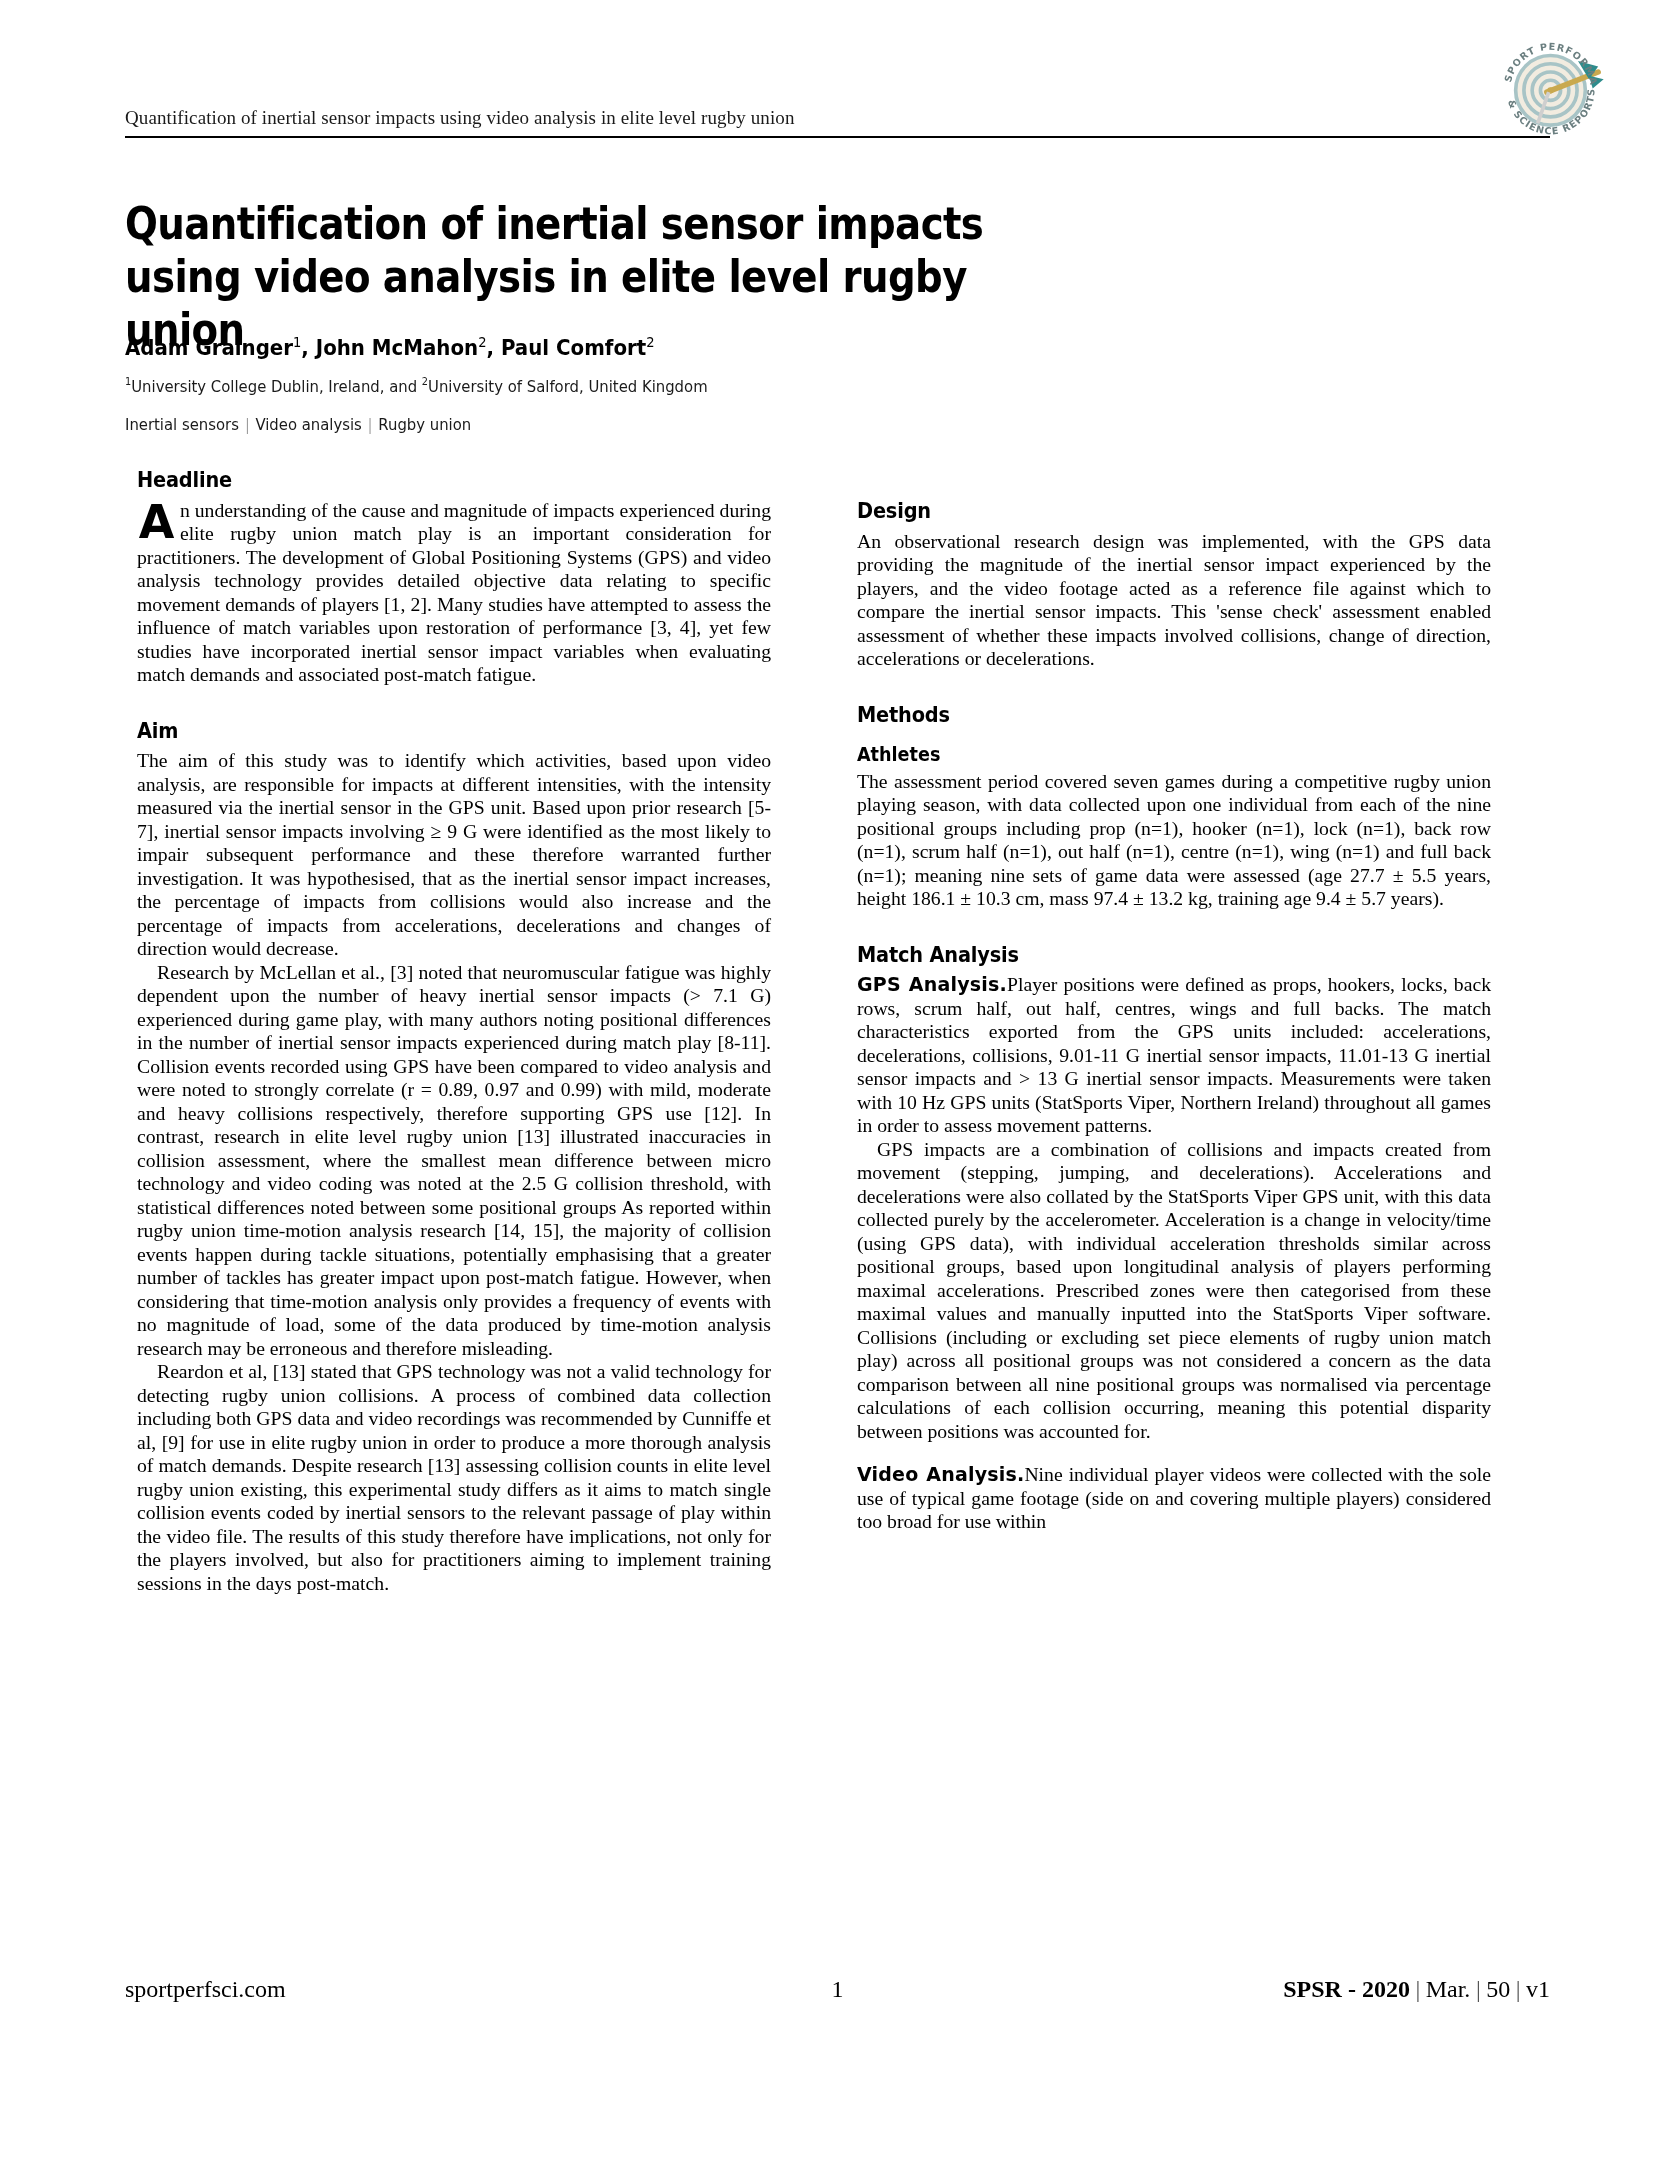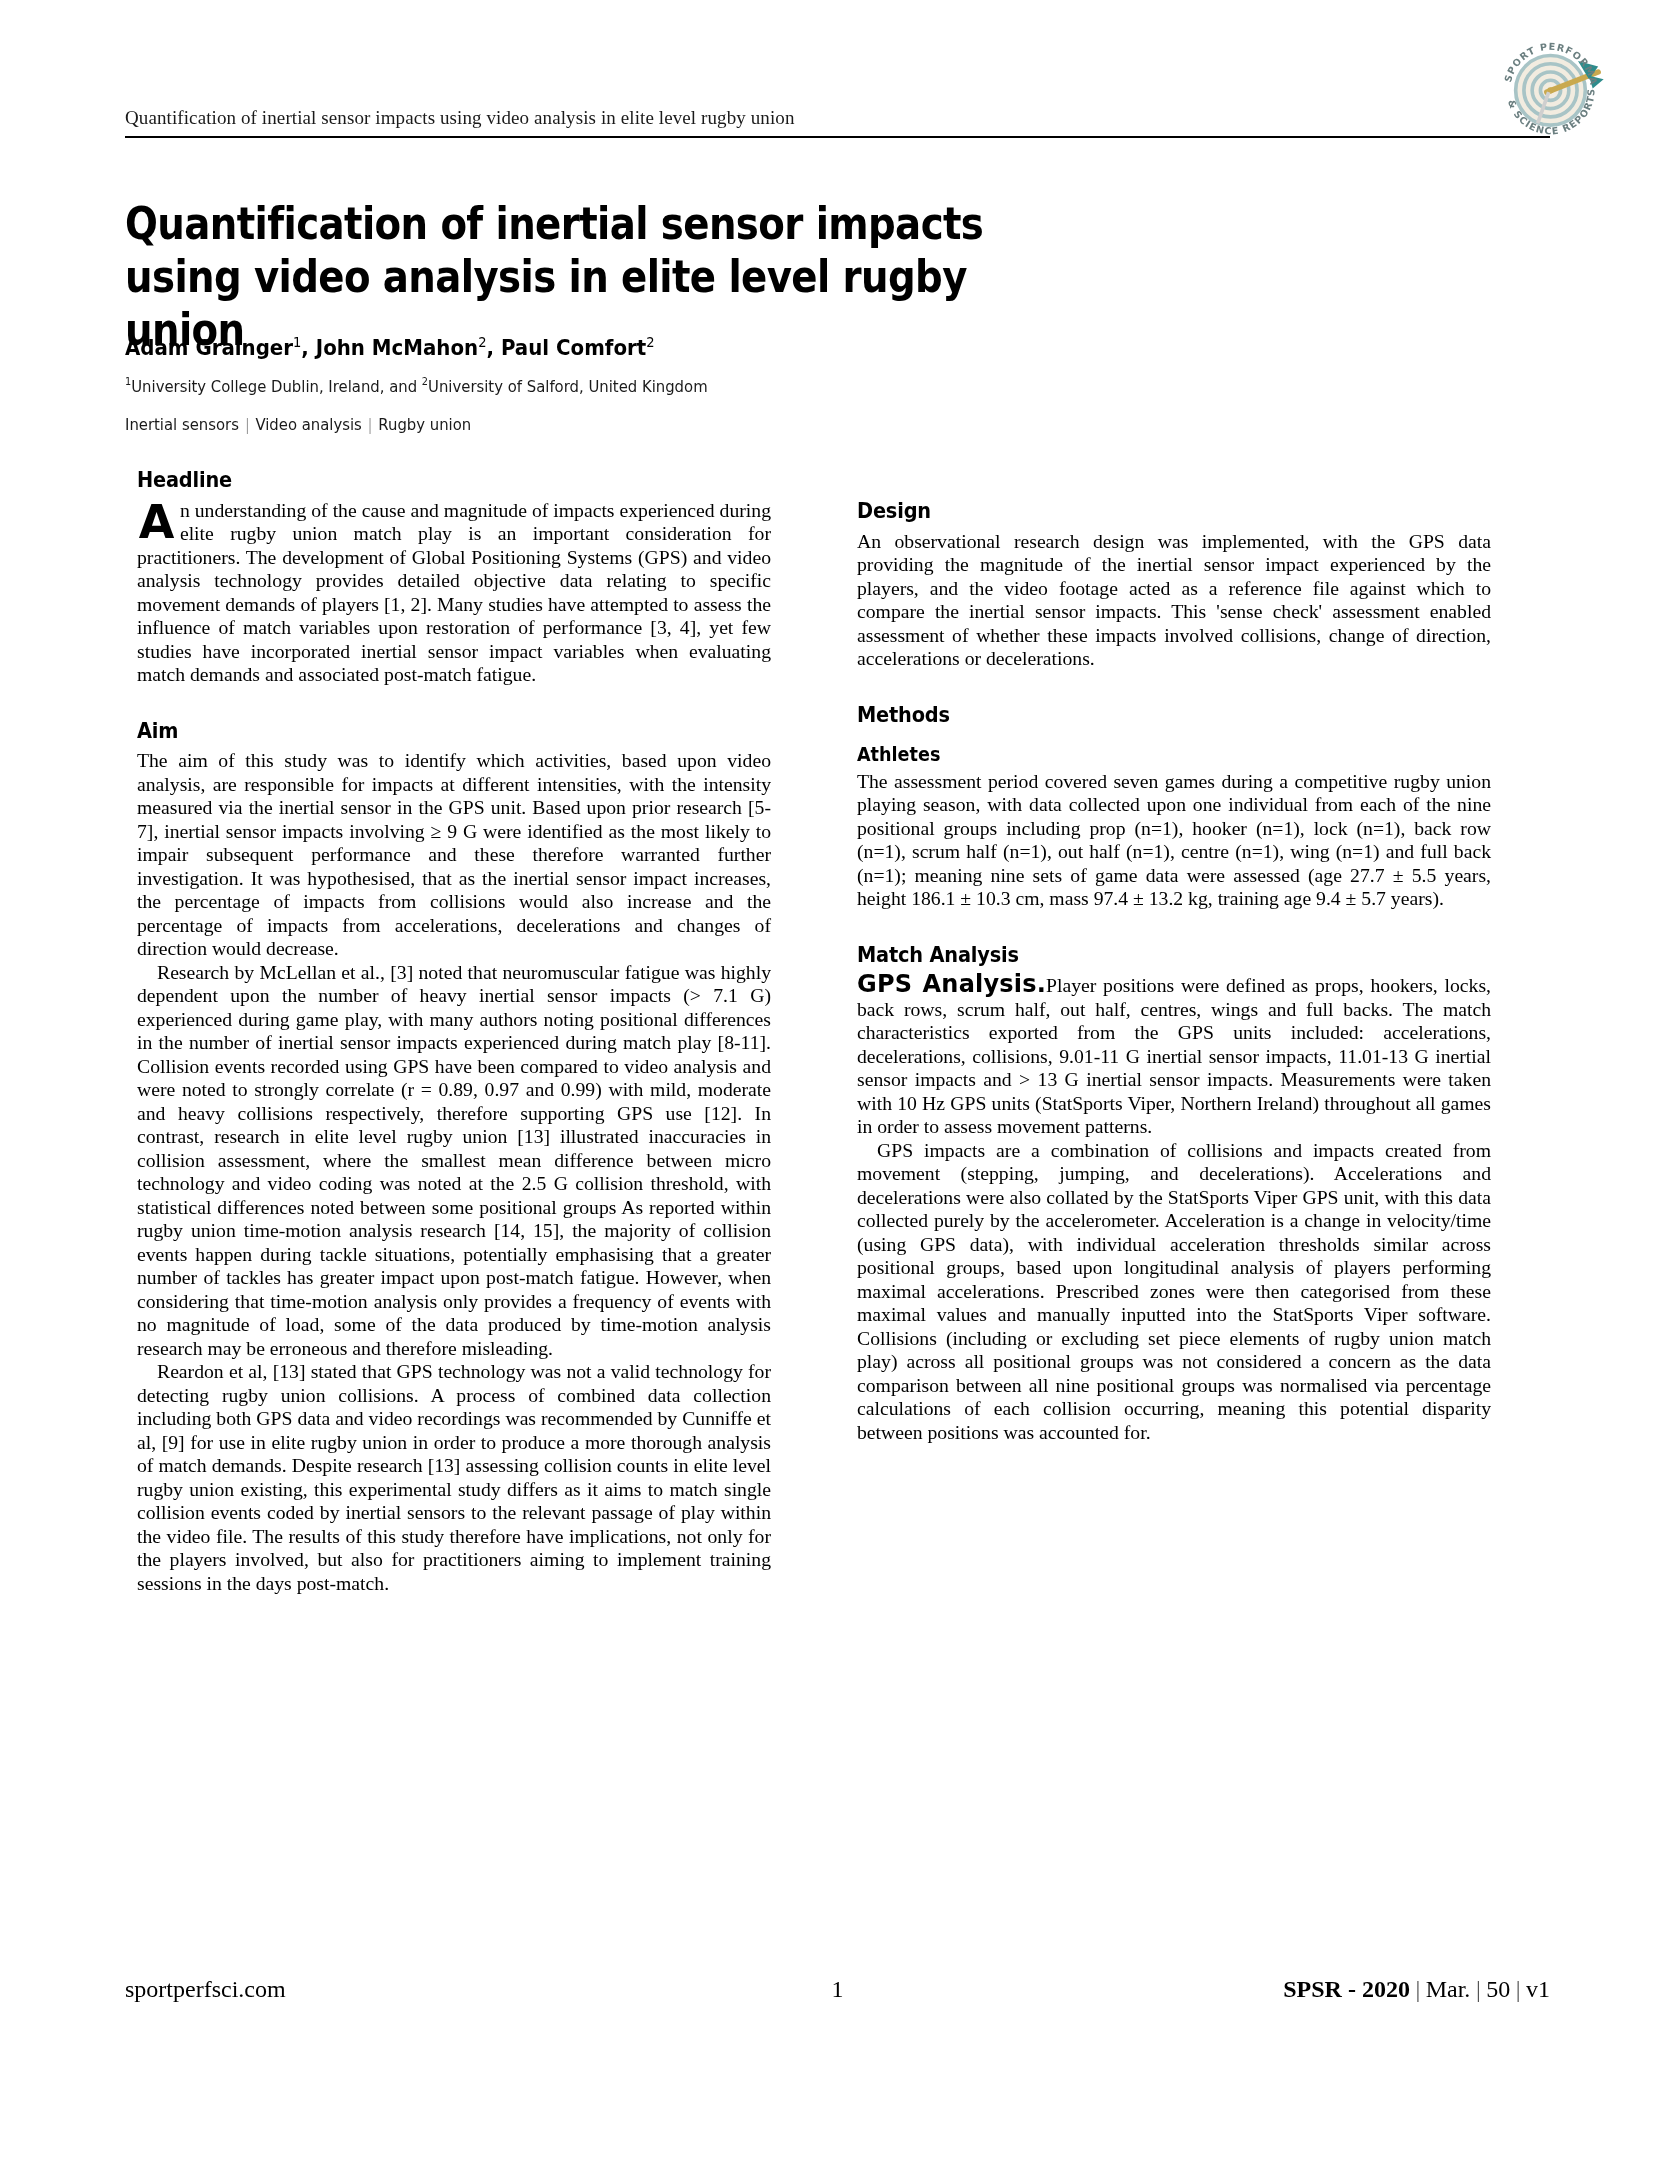--- a/index.html
+++ b/index.html
@@ -148,21 +148,21 @@
   }
   p.body {
     margin: 0;
     text-indent: 0;
   }
   p.body.indent { text-indent: 20px; }
   p.gap { margin-top: 20px; }
   .runin {
     font-family: "DejaVu Sans", sans-serif;
     font-weight: bold;
-    font-size: 24px;
+    font-size: 19px;
     letter-spacing: 0.2px;
   }
 
   
   .dropcap-para {
     margin: 0;
     text-align: justify;
   }
   .dropcap {
     float: left;
@@ -272,20 +272,21 @@
     <h2 class="sec spaced">Methods</h2>
 
     <h3 class="subsec">Athletes</h3>
     <p class="body">The assessment period covered seven games during a competitive rugby union playing season, with data collected upon one individual from each of the nine positional groups including prop (n=1), hooker (n=1), lock (n=1), back row (n=1), scrum half (n=1), out half (n=1), centre (n=1), wing (n=1) and full back (n=1); meaning nine sets of game data were assessed (age 27.7 ± 5.5 years, height 186.1 ± 10.3 cm, mass 97.4 ± 13.2 kg, training age 9.4 ± 5.7 years).</p>
 
     <h2 class="sec spaced">Match Analysis</h2>
 
     <p class="body"><span class="runin">GPS Analysis.</span><span>Player positions were defined as props, hookers, locks, back rows, scrum half, out half, centres, wings and full backs. The match characteristics exported from the GPS units included: accelerations, decelerations, collisions, 9.01-11 G inertial sensor impacts, 11.01-13 G inertial sensor impacts and &gt; 13 G inertial sensor impacts. Measurements were taken with 10 Hz GPS units (StatSports Viper, Northern Ireland) throughout all games in order to assess movement patterns.</span></p>
     <p class="body indent">GPS impacts are a combination of collisions and impacts created from movement (stepping, jumping, and decelerations). Accelerations and decelerations were also collated by the StatSports Viper GPS unit, with this data collected purely by the accelerometer. Acceleration is a change in velocity/time (using GPS data), with individual acceleration thresholds similar across positional groups, based upon longitudinal analysis of players performing maximal accelerations. Prescribed zones were then categorised from these maximal values and manually inputted into the StatSports Viper software. Collisions (including or excluding set piece elements of rugby union match play) across all positional groups was not considered a concern as the data comparison between all nine positional groups was normalised via percentage calculations of each collision occurring, meaning this potential disparity between positions was accounted for.</p>
 
+    <p class="body gap"><span class="runin">Video Analysis.</span><span>Nine individual player videos were collected with the sole use of typical game footage (side on and covering multiple players) considered too broad for use within</span></p>
 
   </div>
 
   <div class="footer">
     <span class="f-left">sportperfsci.com</span>
     <span class="f-center">1</span>
     <span class="f-right"><b>SPSR - 2020</b><span class="fsep">|</span><span>Mar.</span><span class="fsep">|</span><span>50</span><span class="fsep">|</span><span>v1</span></span>
   </div>
 
 </div>

